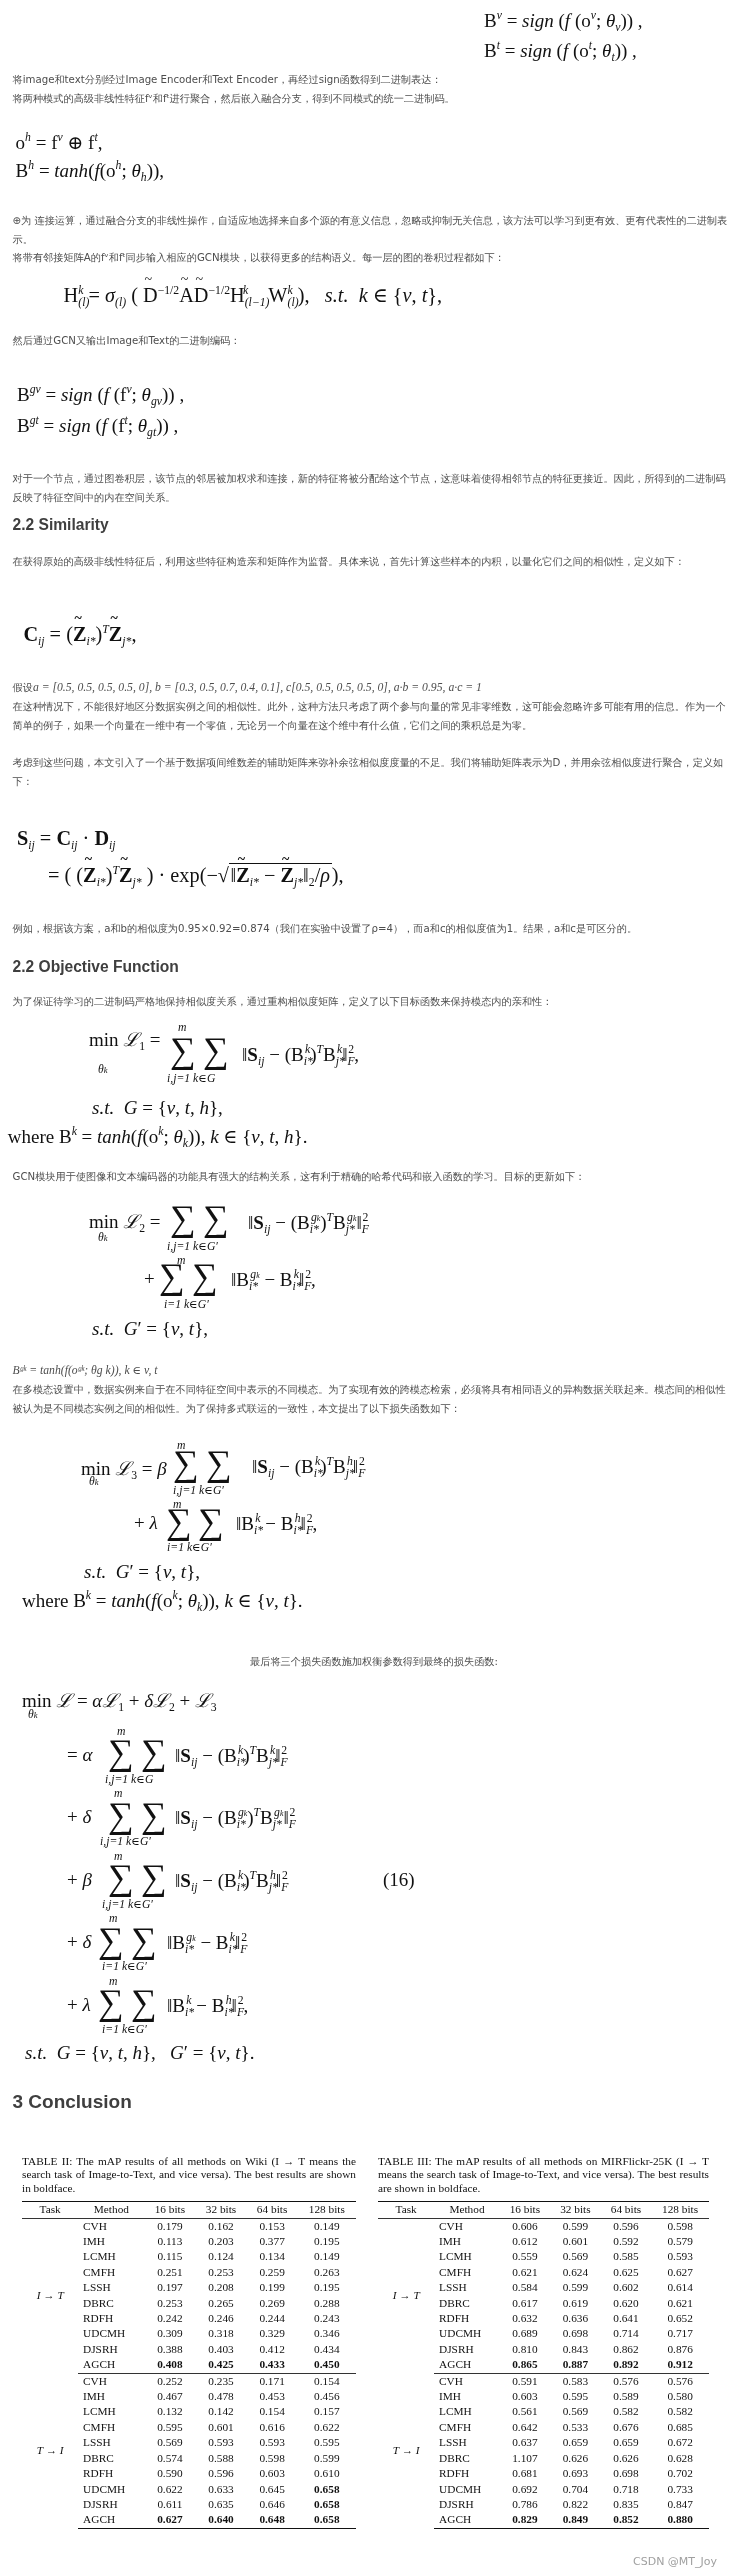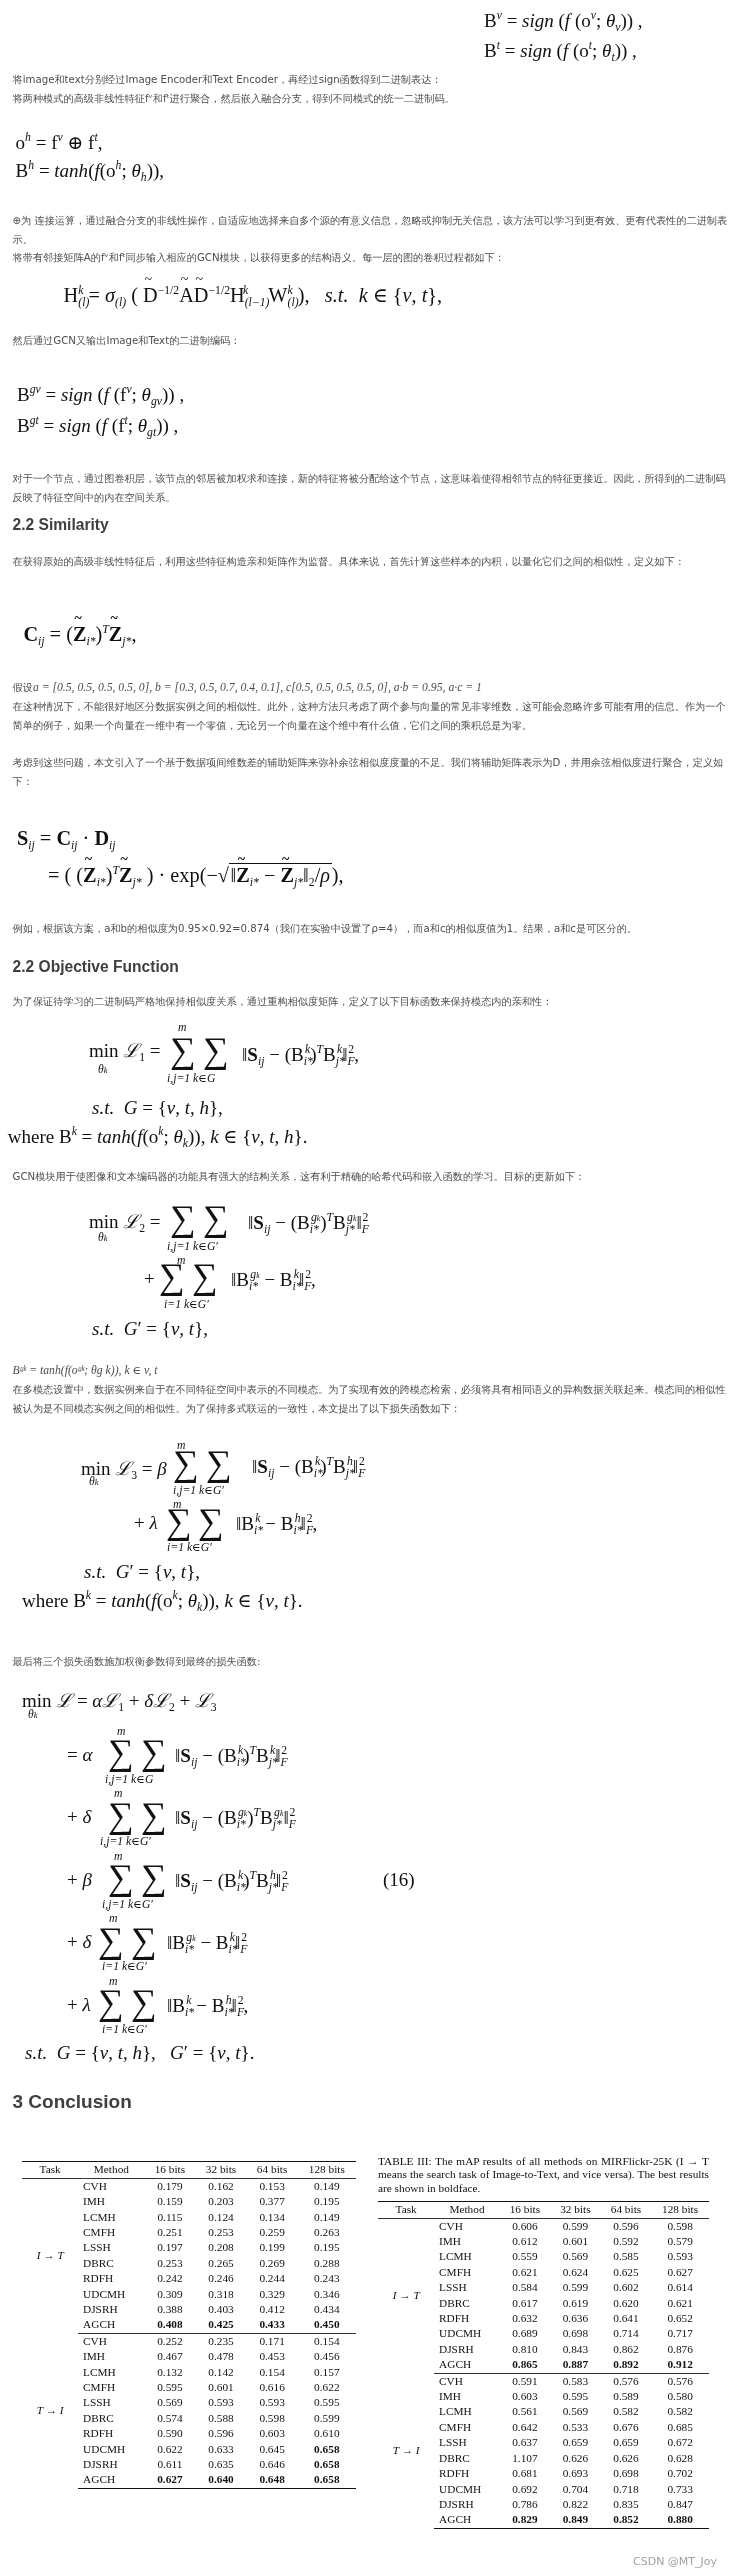--- a/index.html
+++ b/index.html
@@ -80,21 +80,21 @@
   = ( (<span class="tilde" style="font-weight:bold">Z</span><span class="sub"><i>i*</i></span>)<span class="sup"><i>T</i></span><span class="tilde" style="font-weight:bold">Z</span><span class="sub"><i>j*</i></span> ) · exp(−√<span style="border-top:1.2px solid #111; padding:0 1.6px;">‖<span class="tilde" style="font-weight:bold">Z</span><span class="sub"><i>i*</i></span> − <span class="tilde" style="font-weight:bold">Z</span><span class="sub"><i>j*</i></span>‖<span class="sub">2</span>/<i>ρ</i></span>),
 </div>
 
 <div class="abs p" style="top:919px;">例如，根据该方案，a和b的相似度为0.95×0.92=0.874（我们在实验中设置了ρ=4），而a和c的相似度值为1。结果，a和c是可区分的。</div>
 
 <div class="abs h2" style="top:958px;">2.2 Objective Function</div>
 
 <div class="abs p" style="top:992px;">为了保证待学习的二进制码严格地保持相似度关系，通过重构相似度矩阵，定义了以下目标函数来保持模态内的亲和性：</div>
 
 <div class="abs math" style="left:0; top:1016px; width:469px; height:125px;">
-  <div class="line" style="left:89px; top:21px;">min <i>ℒ</i><span class="sub">1</span> =</div>
+  <div class="line" style="left:89px; top:10px;">min <i>ℒ</i><span class="sub">1</span> =</div>
   <div class="lim" style="left:98px; top:47px;"><i>θ<span style="font-size:8.6px">k</span></i></div>
   <div class="lim" style="left:178px; top:4.7px;">m</div>
   <div class="sigma" style="left:170px; top:15.6px;">∑</div>
   <div class="sigma" style="left:203px; top:15.6px;">∑</div>
   <div class="lim" style="left:167px; top:55px;">i,j=1 k∈G</div>
   <div class="line" style="left:242px; top:26.6px;">‖<b style="font-weight:bold">S</b><span class="sub"><i>ij</i></span> − (B<span class="sub"><i>i*</i></span><span class="sup" style="margin-left:-7.8px;"><i>k</i></span>)<span class="sup"><i>T</i></span>B<span class="sub"><i>j*</i></span><span class="sup" style="margin-left:-7.8px;"><i>k</i></span>‖<span class="sub"><i>F</i></span><span class="sup" style="margin-left:-6.3px;">2</span>,</div>
   <div class="line" style="left:92px; top:81px;"><i>s.t.</i>&nbsp; <i>G</i> = {<i>v</i>, <i>t</i>, <i>h</i>},</div>
   <div class="line" style="left:7.8px; top:109px;">where B<span class="sup"><i>k</i></span> = <i>tanh</i>(<i>f</i>(o<span class="sup"><i>k</i></span>; <i>θ</i><span class="sub"><i>k</i></span>)), <i>k</i> ∈ {<i>v</i>, <i>t</i>, <i>h</i>}.</div>
 </div>
 
@@ -131,21 +131,21 @@
   <div class="lim" style="left:173px; top:56px;">m</div>
   <div class="line" style="left:134px; top:70px;">+ <i>λ</i></div>
   <div class="sigma" style="left:166px; top:61px;">∑</div>
   <div class="sigma" style="left:198px; top:61px;">∑</div>
   <div class="lim" style="left:167px; top:98px;">i=1 k∈G′</div>
   <div class="line" style="left:236px; top:70px;">‖B<span class="sub"><i>i*</i></span><span class="sup" style="margin-left:-7.8px;"><i>k</i></span> − B<span class="sub"><i>i*</i></span><span class="sup" style="margin-left:-7.8px;"><i>h</i></span>‖<span class="sub"><i>F</i></span><span class="sup" style="margin-left:-6.3px;">2</span>,</div>
   <div class="line" style="left:84px; top:119px;"><i>s.t.</i>&nbsp; <i>G</i>′ = {<i>v</i>, <i>t</i>},</div>
   <div class="line" style="left:22px; top:147px;">where B<span class="sup"><i>k</i></span> = <i>tanh</i>(<i>f</i>(o<span class="sup"><i>k</i></span>; <i>θ</i><span class="sub"><i>k</i></span>)), <i>k</i> ∈ {<i>v</i>, <i>t</i>}.</div>
 </div>
 
-<div class="abs p" style="top:1652px;">最后将三个损失函数施加权衡参数得到最终的损失函数:</div>
+<div class="abs p" style="top:1652px;text-align:center;">最后将三个损失函数施加权衡参数得到最终的损失函数:</div>
 
 <div class="abs math" style="left:0; top:1681px; width:469px; height:438px;">
   <div class="line" style="left:22px; top:6.3px;">min <i>ℒ</i> = <i>αℒ</i><span class="sub">1</span> + <i>δℒ</i><span class="sub">2</span> + <i>ℒ</i><span class="sub">3</span></div>
   <div class="lim" style="left:28px; top:26.6px;"><i>θ<span style="font-size:8.6px">k</span></i></div>
 
   <div class="lim" style="left:117px; top:44px;">m</div>
   <div class="line" style="left:67px; top:63px;">= <i>α</i></div>
   <div class="sigma" style="left:108px; top:53px;">∑</div>
   <div class="sigma" style="left:141px; top:53px;">∑</div>
   <div class="lim" style="left:105px; top:91px;">i,j=1 k∈G</div>
@@ -179,20 +179,21 @@
   <div class="sigma" style="left:131px; top:303px;">∑</div>
   <div class="lim" style="left:102px; top:341px;">i=1 k∈G′</div>
   <div class="line" style="left:167px; top:313px;">‖B<span class="sub"><i>i*</i></span><span class="sup" style="margin-left:-7.8px;"><i>k</i></span> − B<span class="sub"><i>i*</i></span><span class="sup" style="margin-left:-7.8px;"><i>h</i></span>‖<span class="sub"><i>F</i></span><span class="sup" style="margin-left:-6.3px;">2</span>,</div>
 
   <div class="line" style="left:25px; top:361px;"><i>s.t.</i>&nbsp; <i>G</i> = {<i>v</i>, <i>t</i>, <i>h</i>},&nbsp;&nbsp; <i>G</i>′ = {<i>v</i>, <i>t</i>}.</div>
 </div>
 
 <div class="abs h1" style="top:2091px;">3 Conclusion</div>
 
 <div class="abs" style="left:22px; top:2155px; width:334px;">
+  <div class="tcap">TABLE II: The mAP results of all methods on Wiki (I → T means the search task of Image-to-Text, and vice versa). The best results are shown in boldface.</div>
   <table class="res" id="tbl-wiki" style="margin-top:6.3px; width:334px;">
     <thead>
         <tr id="hdr-wiki">
           <th>Task</th>
           <th>Method</th>
           <th>16 bits</th>
           <th>32 bits</th>
           <th>64 bits</th>
           <th>128 bits</th>
         </tr>
@@ -201,21 +202,21 @@
         <tr>
           <td class="task" rowspan="10">I → T</td>
           <td class="m">CVH</td>
           <td>0.179</td>
           <td>0.162</td>
           <td>0.153</td>
           <td>0.149</td>
         </tr>
         <tr>
           <td class="m">IMH</td>
-          <td>0.159</td>
+          <td>0.113</td>
           <td>0.203</td>
           <td>0.377</td>
           <td>0.195</td>
         </tr>
         <tr>
           <td class="m">LCMH</td>
           <td>0.115</td>
           <td>0.124</td>
           <td>0.134</td>
           <td>0.149</td>

